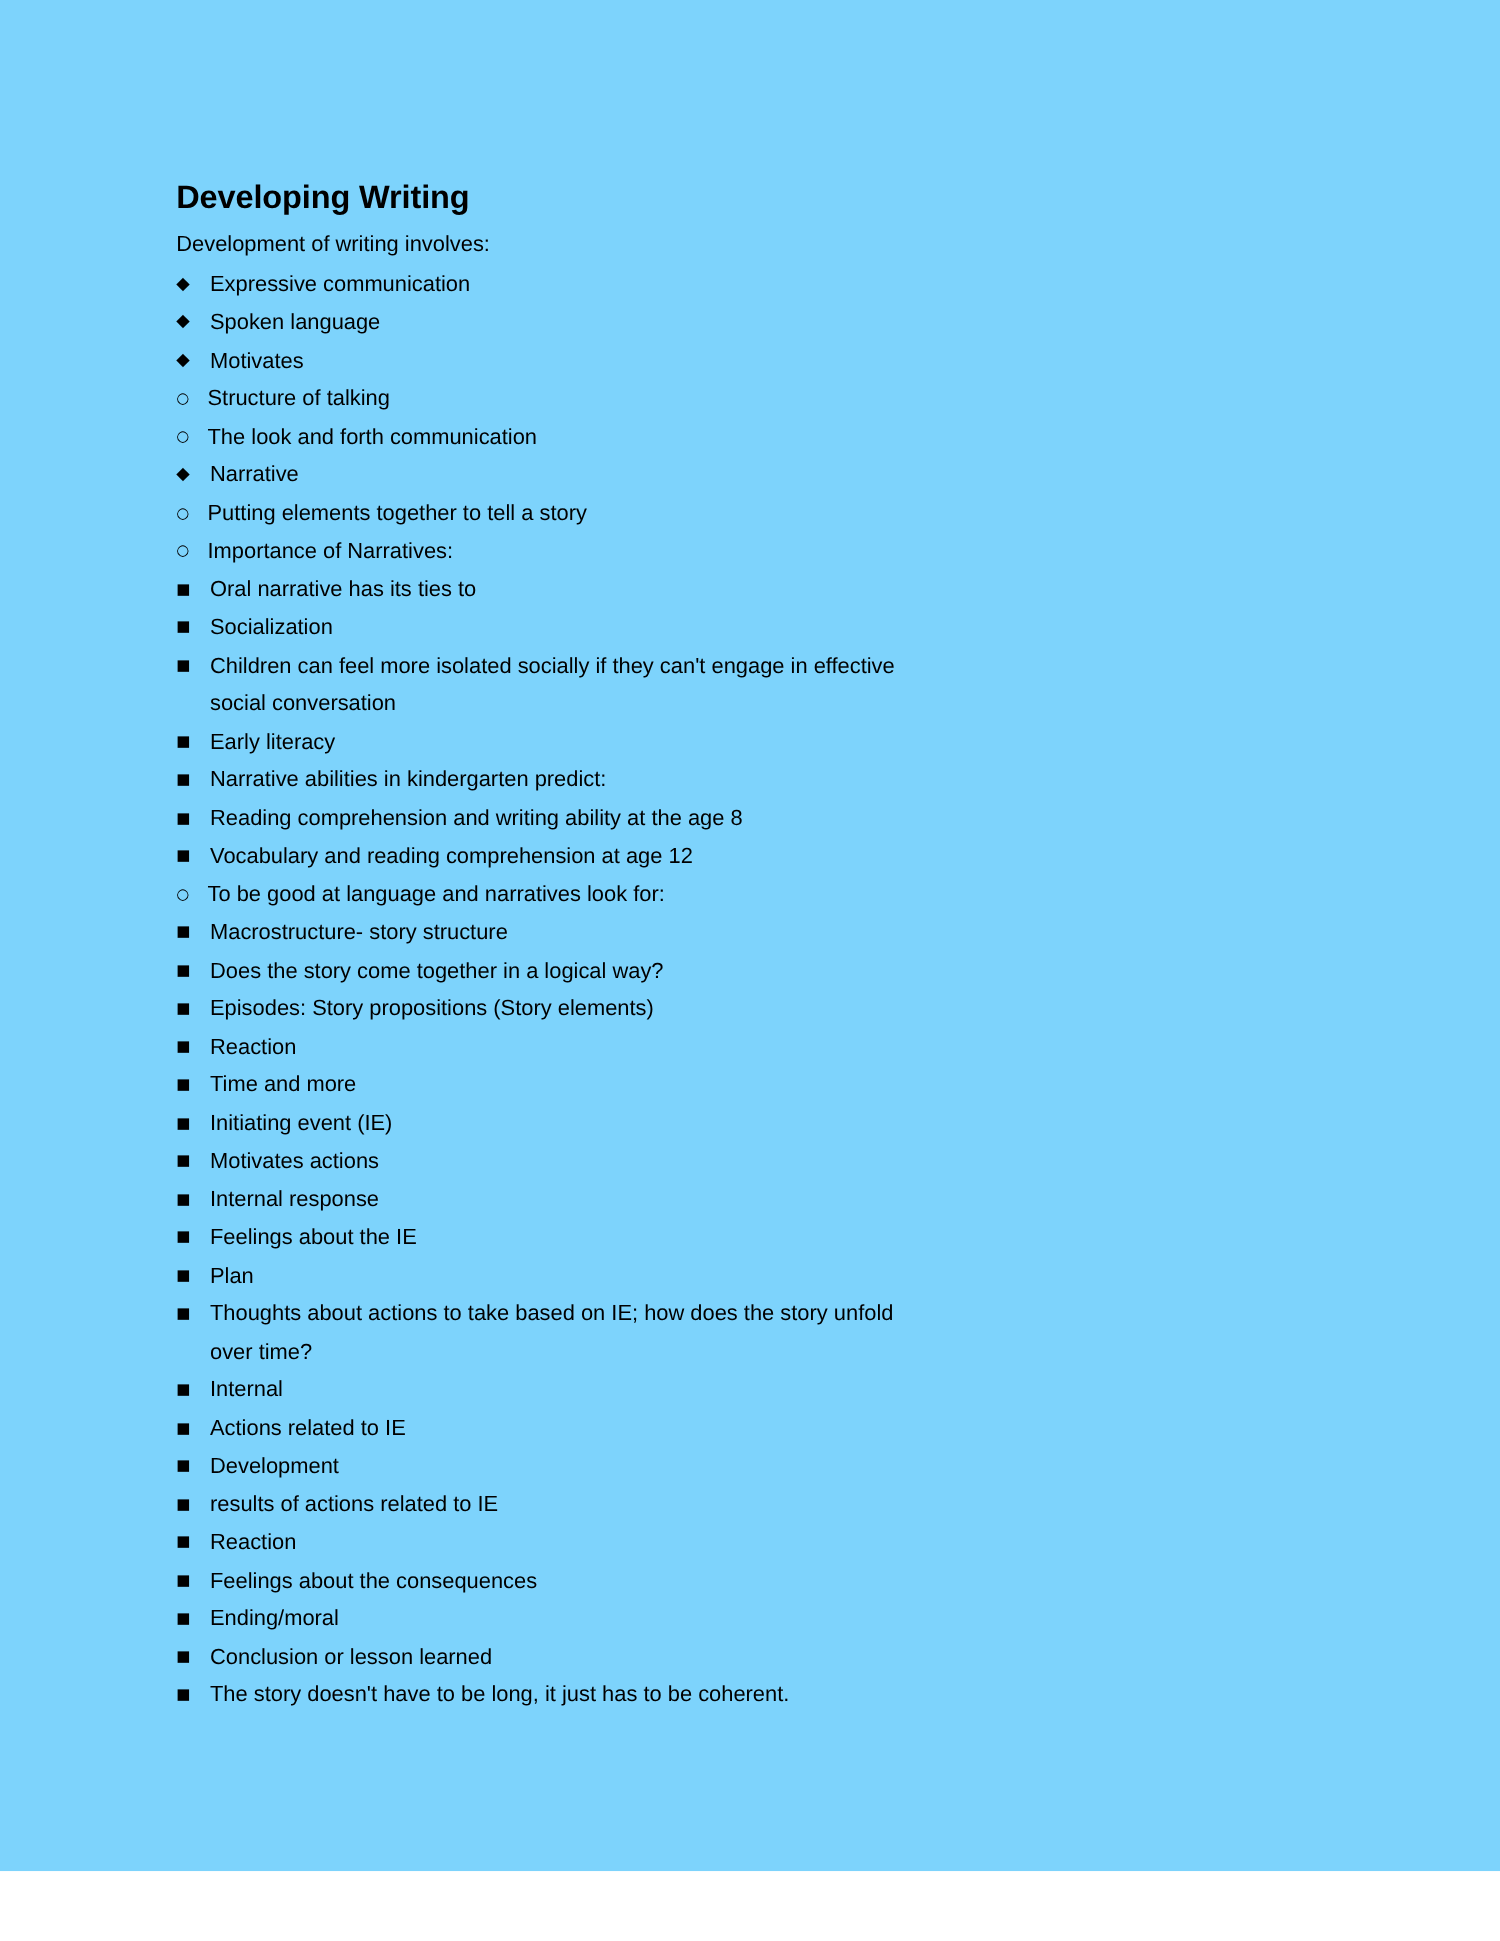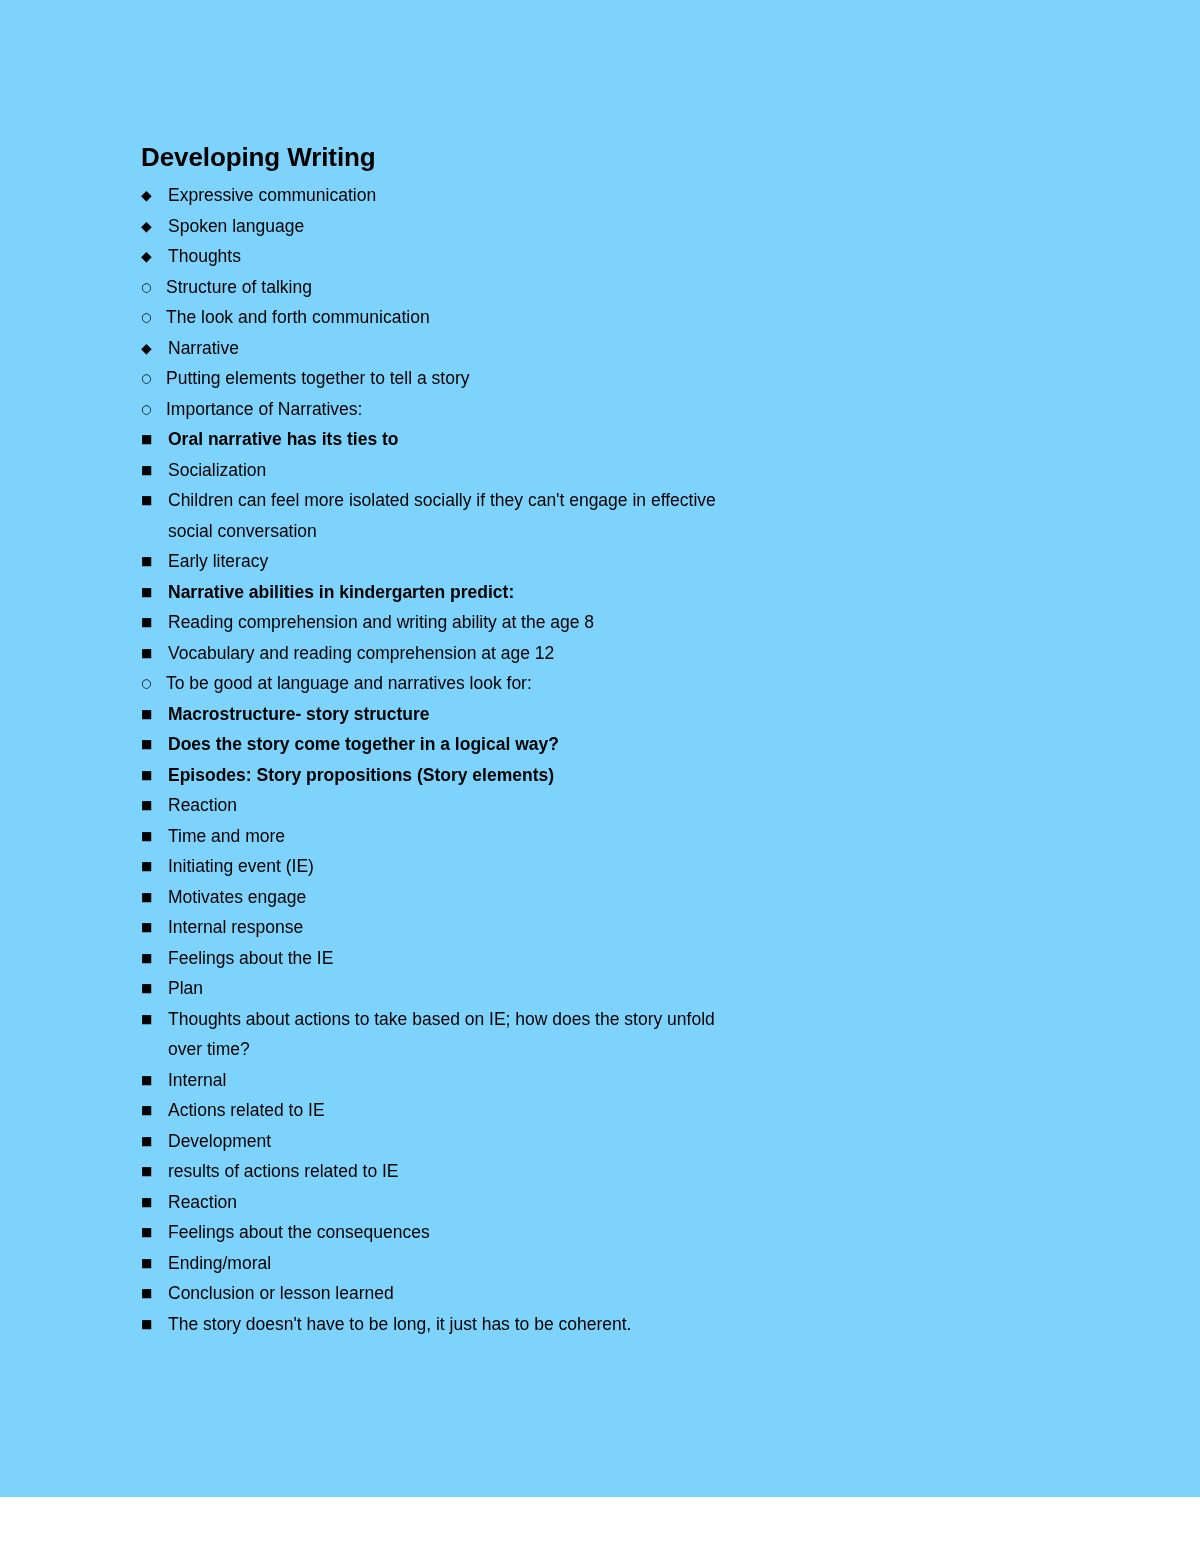--- a/index.html
+++ b/index.html
@@ -82,50 +82,51 @@
   
   
   .lv1 { margin-left: 40px;  }
   .lv2 { margin-left: 113px; }
   .lv3 { margin-left: 182px; }
   .lv4 { margin-left: 253px; }
   .lv5 { margin-left: 324px; }
 
   .lv1 > li.item > .txt { padding-left: 27px; }
   .lv2 > li.item > .txt { padding-left: 25px; }
-  .lv3 > li.item > .txt { padding-left: 27px; font-weight: bold; }
+  .lv3 > li.item > .txt { padding-left: 27px; }
   .lv4 > li.item > .txt { padding-left: 27px; }
   .lv5 > li.item > .txt { padding-left: 27px; }
 
   
   .lv4 > li.item { max-width: 700px; }
   .lv5 > li.item { max-width: 585px; }
 </style>
 </head>
 <body>
 
 <div class="page">
   <div class="content">
 
     <h1 class="doc-title">Developing Writing</h1>
 
+    <p class="intro-line">Development of writing involves:</p>
 
     <div id="outline-root">
         <ul class="lvl lv1">
           <li class="item">
             <span class="bullet disc">◆</span>
             <span class="txt">Expressive communication</span>
           </li>
           <li class="item">
             <span class="bullet disc">◆</span>
             <span class="txt">Spoken language</span>
           </li>
           <li class="item">
             <span class="bullet disc">◆</span>
-            <span class="txt">Thoughts</span>
+            <span class="txt">Motivates</span>
           </li>
         </ul>
         <ul class="lvl lv2">
           <li class="item">
             <span class="bullet circle">○</span>
             <span class="txt">Structure of talking</span>
           </li>
           <li class="item">
             <span class="bullet circle">○</span>
             <span class="txt">The look and forth communication</span>
@@ -221,21 +222,21 @@
         </ul>
         <ul class="lvl lv4">
           <li class="item">
             <span class="bullet square">■</span>
             <span class="txt">Initiating event (IE)</span>
           </li>
         </ul>
         <ul class="lvl lv5">
           <li class="item">
             <span class="bullet square">■</span>
-            <span class="txt">Motivates engage</span>
+            <span class="txt">Motivates actions</span>
           </li>
         </ul>
         <ul class="lvl lv4">
           <li class="item">
             <span class="bullet square">■</span>
             <span class="txt">Internal response</span>
           </li>
         </ul>
         <ul class="lvl lv5">
           <li class="item">

